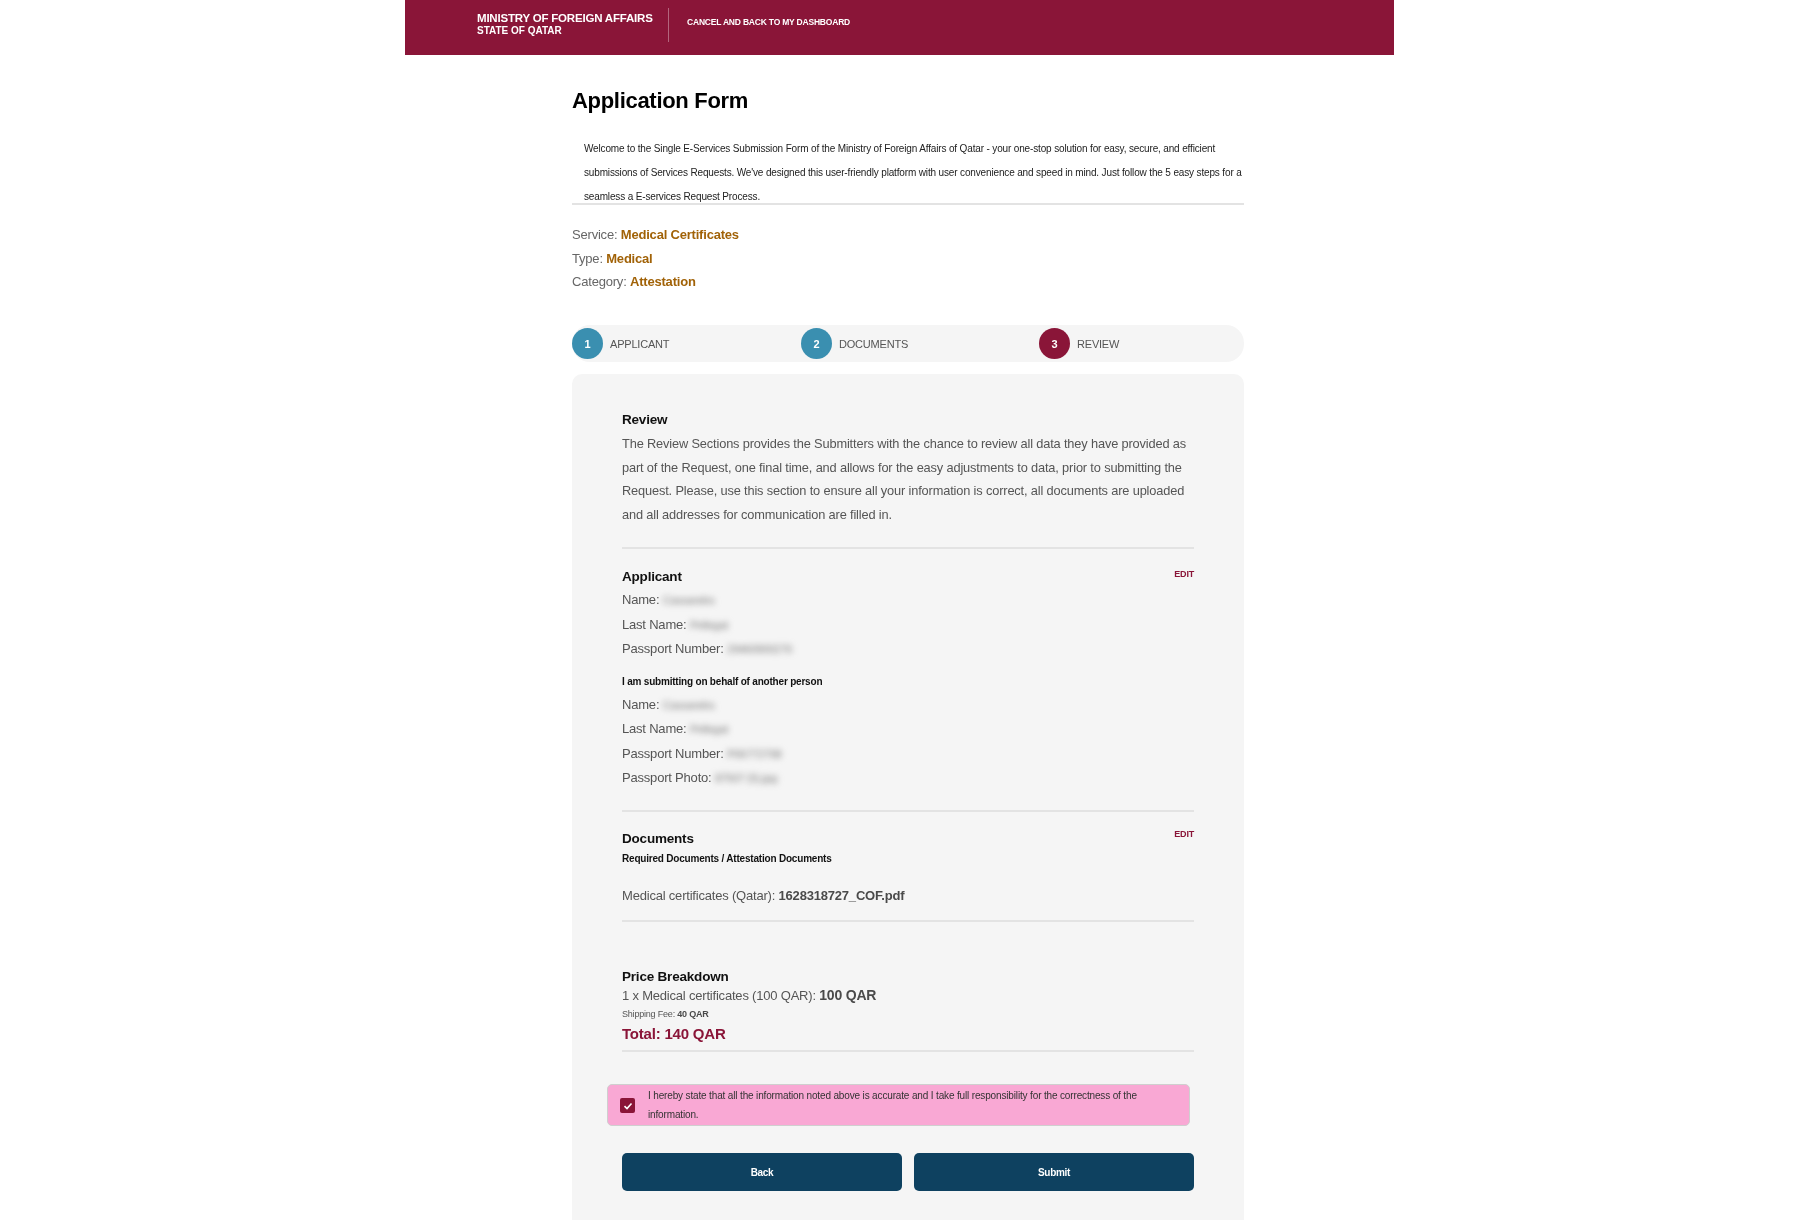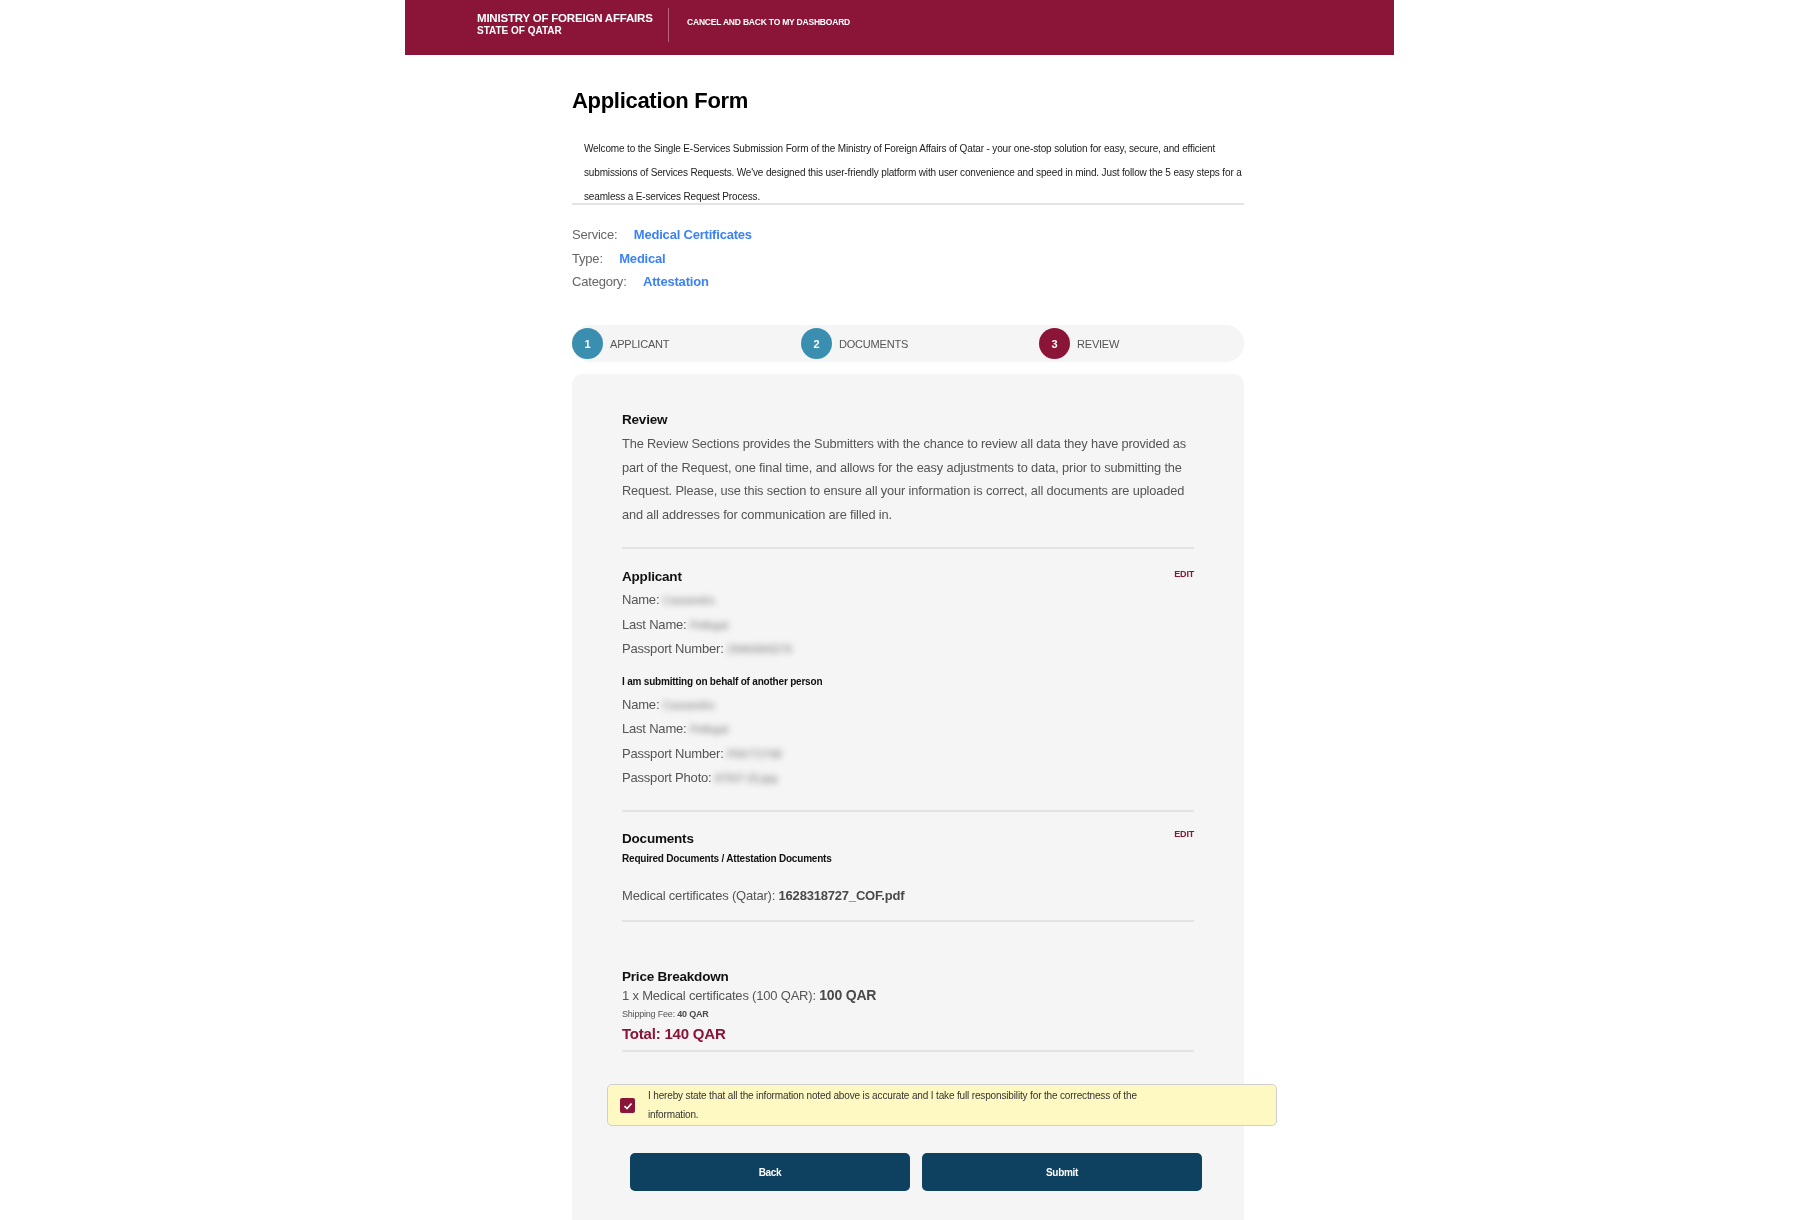--- a/index.html
+++ b/index.html
@@ -15,21 +15,21 @@
     .brand-sub { font-size: 10px; font-weight: bold; line-height: 12px; }
     .brand-divider { position: absolute; left: 263px; top: 8px; width: 1px; height: 34px; background: rgba(255,255,255,0.35); }
     .cancel-link { position: absolute; left: 282px; top: 17px; font-size: 8.5px; font-weight: bold; color: #ffffff; letter-spacing: -0.2px; cursor: pointer; text-decoration: none; }
 
     .page { position: absolute; left: 572px; top: 0; width: 672px; }
     .page-title { position: absolute; top: 88px; left: 0; font-size: 22px; font-weight: bold; color: #000000; letter-spacing: -0.3px; }
     .intro { position: absolute; top: 137px; left: 0; width: 672px; font-size: 10px; line-height: 24px; color: #222222; letter-spacing: -0.15px; margin-left: 12px; }
     .hr-top { position: absolute; top: 203px; left: 0; width: 672px; height: 2px; background: #e3e3e3; }
 
     .meta { position: absolute; top: 223px; left: 0; font-size: 13px; line-height: 23.5px; color: #666666; letter-spacing: -0.2px; }
-    .meta b { color: #3b82f6; margin-left: 13px; }
+    .meta b { color: #a16207; }
 
     .stepper {
       position: absolute; top: 325px; left: 0; width: 672px; height: 37px;
       background: #f5f5f5; border-radius: 18px;
     }
     .step { position: absolute; top: 3px; height: 31px; display: flex; align-items: center; cursor: pointer; }
     .step-circle {
       width: 31px; height: 31px; border-radius: 50%; color: #fff; font-size: 11px; font-weight: bold;
       display: flex; align-items: center; justify-content: center;
     }
@@ -45,33 +45,33 @@
     .divider { height: 2px; background: #e3e3e3; width: 572px; }
     .edit-link { position: absolute; right: 0; font-size: 9px; font-weight: bold; color: #8a1538; cursor: pointer; letter-spacing: -0.2px; }
     .row { font-size: 13px; line-height: 23.5px; color: #555555; letter-spacing: -0.2px; white-space: nowrap; }
     .blur { display: inline-block; filter: blur(3px); color: #777; font-size: 11px; }
     .sub-h { font-size: 10px; font-weight: bold; color: #111111; letter-spacing: -0.2px; }
     .strong { font-weight: bold; color: #4a4a4a; }
     .small-row { font-size: 9px; color: #555; letter-spacing: -0.2px; }
     .total { font-size: 15px; font-weight: bold; color: #8a1538; letter-spacing: -0.2px; }
 
     .consent {
-      position: absolute; left: 35px; top: 710px; width: 670px; height: 42px;
-      background: #fef9c3; border: 1px solid #cfcfcf; border-radius: 5px;
+      position: absolute; left: 35px; top: 710px; width: 583px; height: 42px;
+      background: #f9a8d4; border: 1px solid #cfcfcf; border-radius: 5px;
     }
     .checkbox {
       position: absolute; left: 12px; top: 13px; width: 15px; height: 15px; background: #8a1538;
       border-radius: 2px; cursor: pointer; display: flex; align-items: center; justify-content: center;
     }
     .consent-text { position: absolute; left: 40px; top: 2px; width: 520px; font-size: 10px; line-height: 18.5px; color: #333333; letter-spacing: -0.15px; }
 
     .btn {
       position: absolute; top: 779px; height: 38px; width: 280px; background: #0e4160; color: #ffffff;
       border: none; border-radius: 5px; font-family: "Liberation Sans", sans-serif; font-size: 10px; font-weight: bold;
-      letter-spacing: -0.3px; cursor: pointer; margin-left: 8px;
+      letter-spacing: -0.3px; cursor: pointer;
     }
   </style>
 </head>
 <body>
 
 <div class="topbar">
   <div class="brand">
     <div class="brand-title">MINISTRY OF FOREIGN AFFAIRS</div>
     <div class="brand-sub">STATE OF QATAR</div>
   </div>

